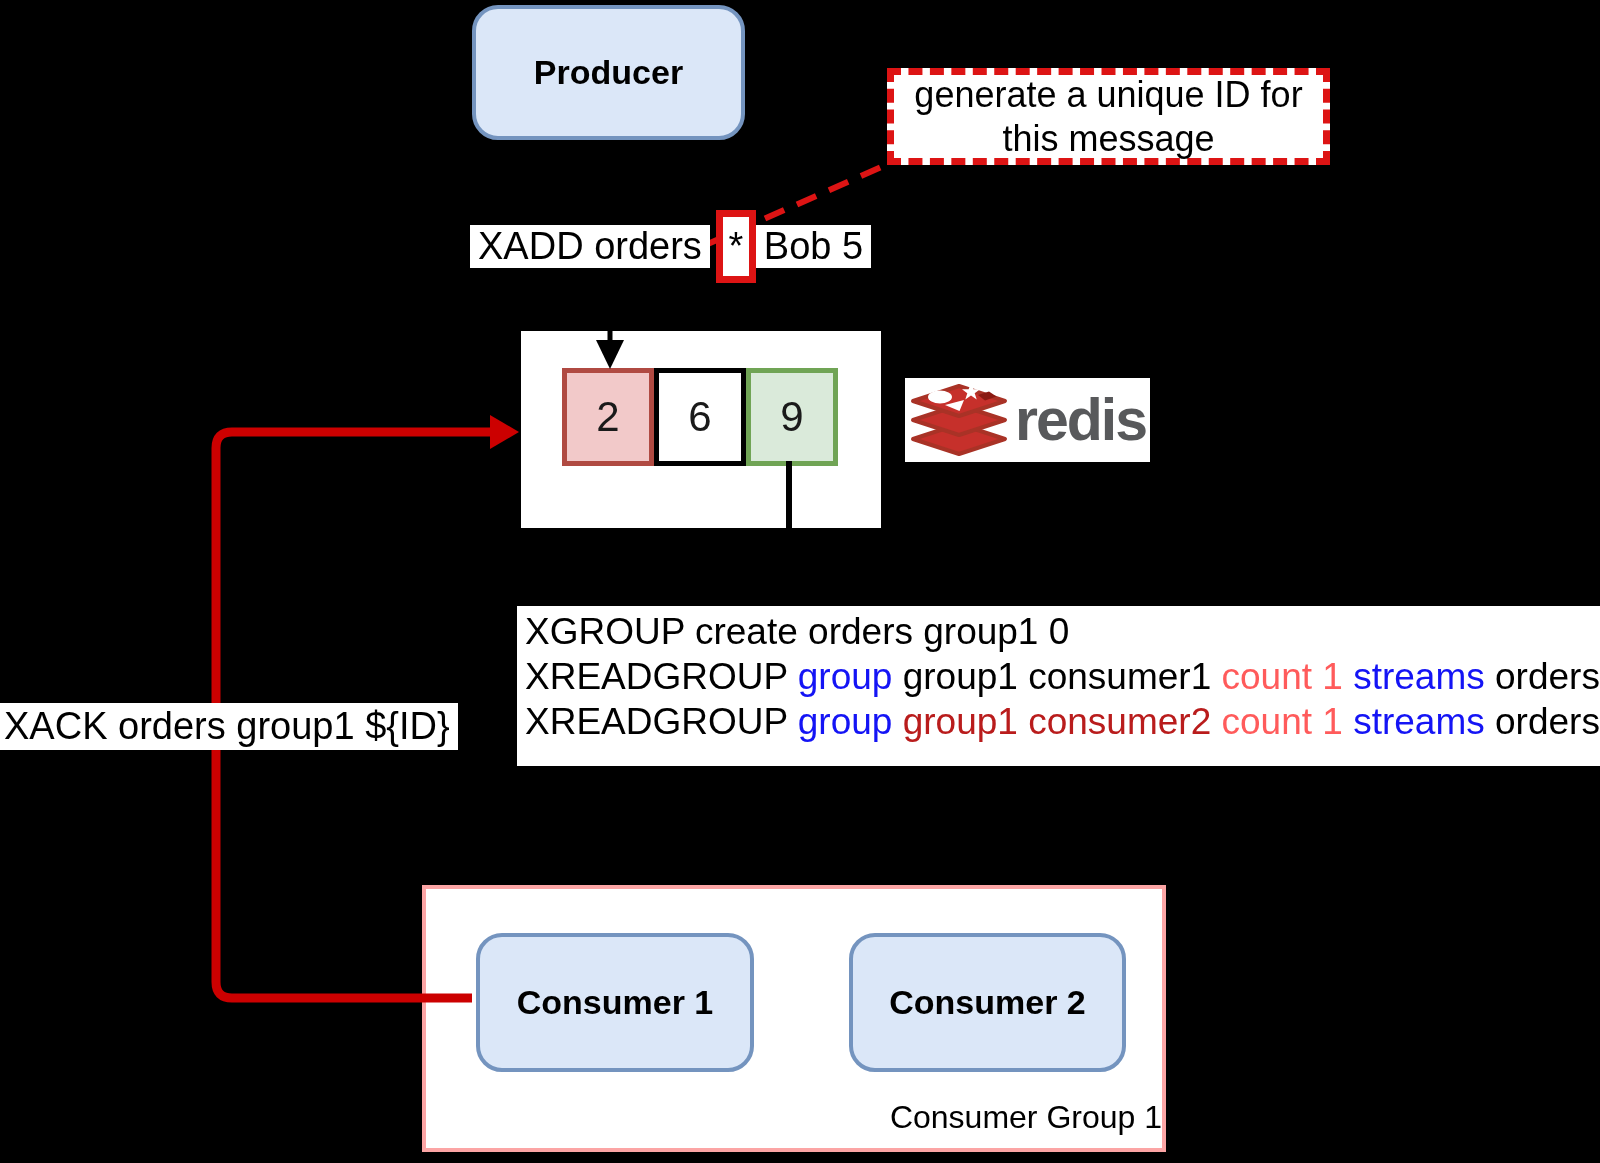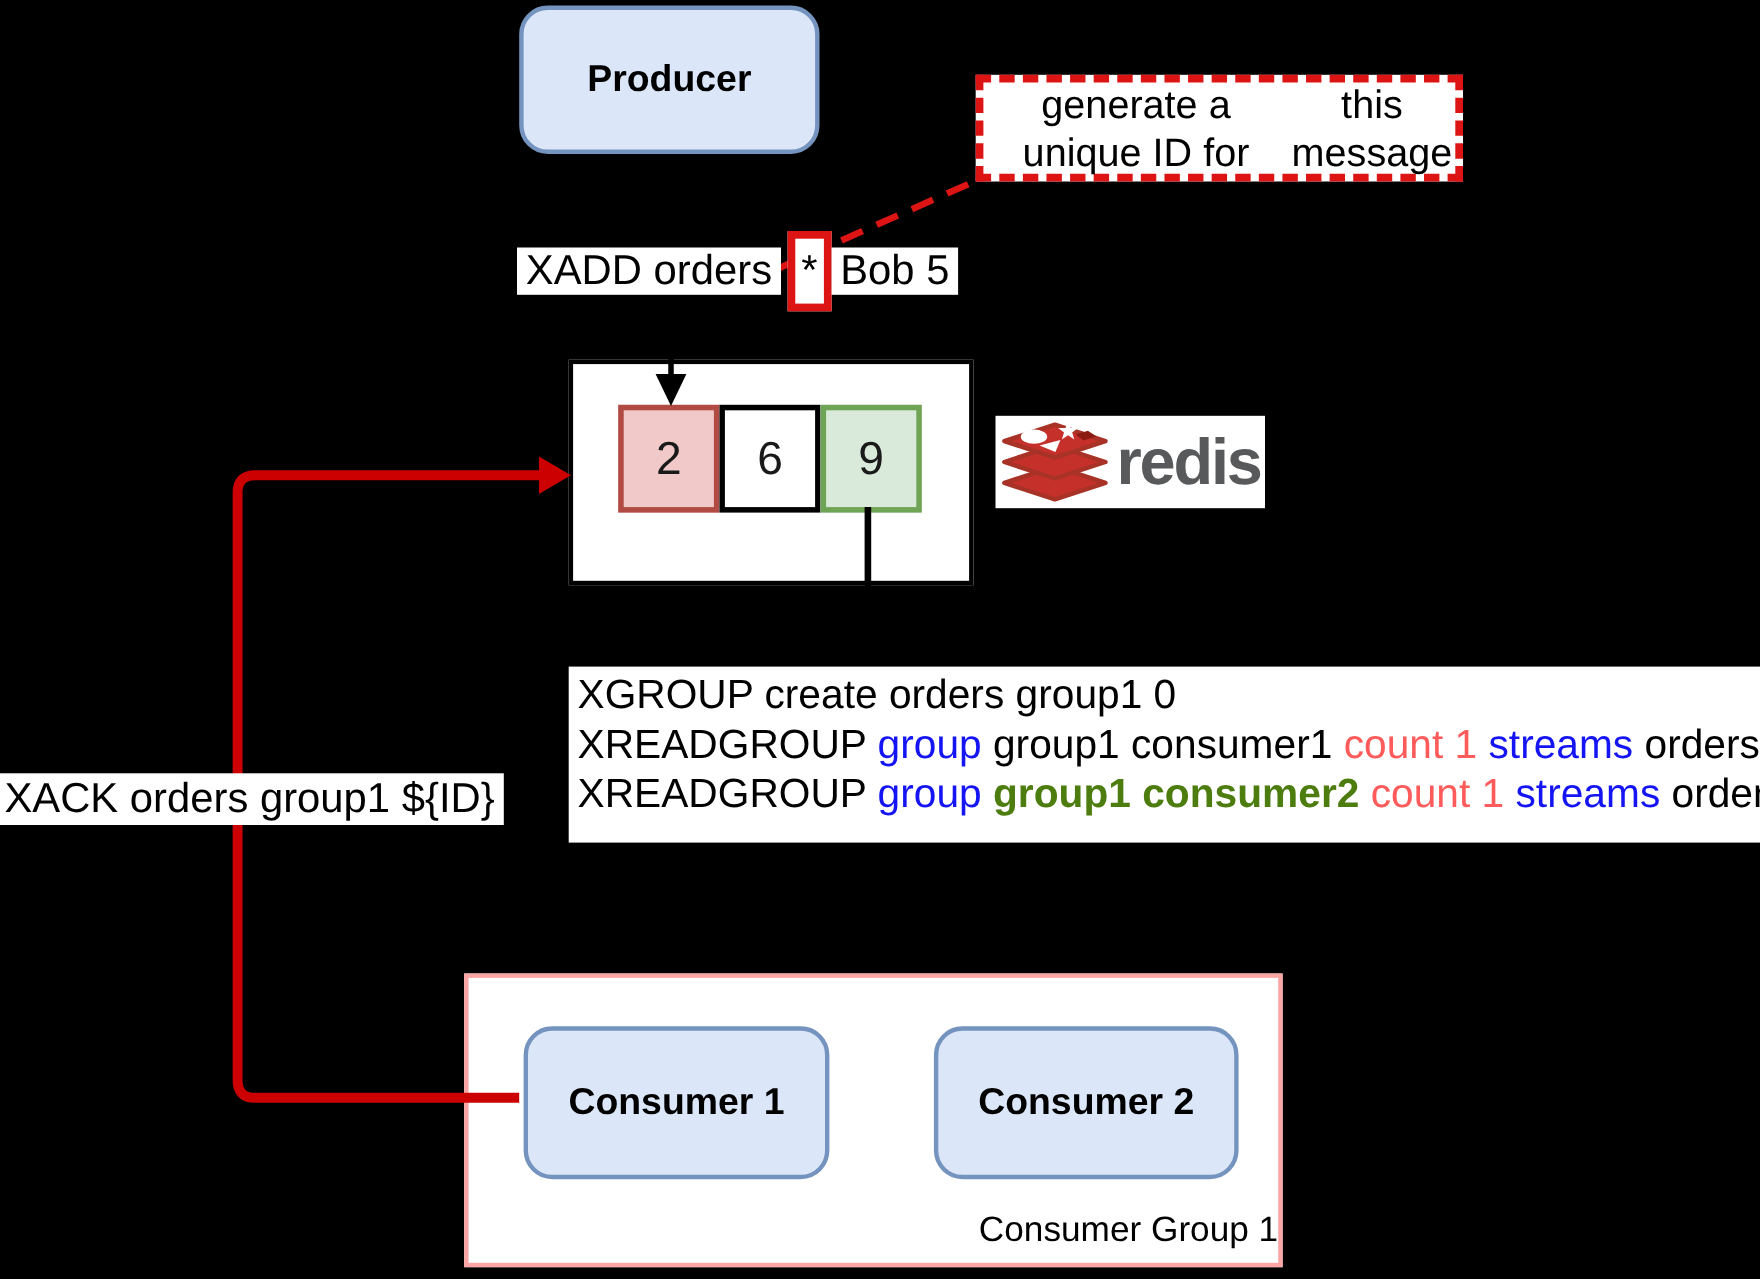--- a/index.html
+++ b/index.html
@@ -17,21 +17,21 @@
     font-weight:bold;font-size:34px;color:#000;box-sizing:border-box;
   }
   .producer{left:472px;top:5px;width:273px;height:135px;}
   .consumer1{left:50px;top:44px;width:278px;height:139px;}
   .consumer2{left:423px;top:44px;width:277px;height:139px;}
 
   
   .note-box{
     position:absolute;z-index:1;left:887px;top:68px;width:443px;height:97px;
     background:#fff;border:7px dashed #dd1414;box-sizing:border-box;
-    display:flex;flex-direction:row;align-items:center;justify-content:center;
+    display:flex;flex-direction:column;align-items:center;justify-content:center;
     font-size:36px;line-height:44px;color:#000;text-align:center;
   }
 
   
   .xadd-row{position:absolute;z-index:3;left:425px;top:210px;height:73px;display:flex;align-items:center;padding-left:45px;}
   .chip{background:#fff;color:#000;font-size:38px;line-height:43px;padding:0 8px;white-space:pre;}
   .star-box{
     width:40px;height:73px;margin-left:6px;box-sizing:border-box;
     background:#fff;border:7px solid #dd1414;
     display:flex;align-items:center;justify-content:center;
@@ -128,21 +128,21 @@
       <polygon points="62,1 64.4,7.2 71,7.2 65.7,11.2 67.7,17.6 62,13.6 56.3,17.6 58.3,11.2 53,7.2 59.6,7.2" fill="#ffffff"></polygon>
       <polygon points="36,23 55,18 50.5,29" fill="#ffffff"></polygon>
       <polygon points="69,13 80,9.5 87.5,14.5 76,18.5" fill="#8a1a12"></polygon>
     </svg>
     <span class="redis-word">redis</span>
   </div>
 
   <div class="commands">
     <span class="cmd-line"><span style="color: rgb(0, 0, 0);">XGROUP create orders group1 0</span></span>
     <span class="cmd-line"><span style="color: rgb(0, 0, 0);">XREADGROUP </span><span style="color: rgb(20, 20, 245);">group</span><span style="color: rgb(0, 0, 0);"> group1 consumer1 </span><span style="color: rgb(255, 91, 91);">count 1</span><span style="color: rgb(0, 0, 0);"> </span><span style="color: rgb(20, 20, 245);">streams</span><span style="color: rgb(0, 0, 0);"> orders</span></span>
-    <span class="cmd-line"><span style="color: rgb(0, 0, 0);">XREADGROUP </span><span style="color: rgb(20, 20, 245);">group</span><span style="color: #4d7c0f; font-weight: bold;"> group1 consumer2 </span><span style="color: rgb(255, 91, 91);">count 1</span><span style="color: rgb(0, 0, 0);"> </span><span style="color: rgb(20, 20, 245);">streams</span><span style="color: rgb(0, 0, 0);"> orders</span></span>
+    <span class="cmd-line"><span style="color: rgb(0, 0, 0);">XREADGROUP </span><span style="color: rgb(20, 20, 245);">group</span><span style="color: #b91c1c;"> group1 consumer2 </span><span style="color: rgb(255, 91, 91);">count 1</span><span style="color: rgb(0, 0, 0);"> </span><span style="color: rgb(20, 20, 245);">streams</span><span style="color: rgb(0, 0, 0);"> orders</span></span>
   </div>
 
   <div class="xack">
     <span>XACK orders group1 ${ID}</span>
   </div>
 
   <div class="group-box">
     <div class="node-blue consumer1">
       <span>Consumer 1</span>
     </div>

